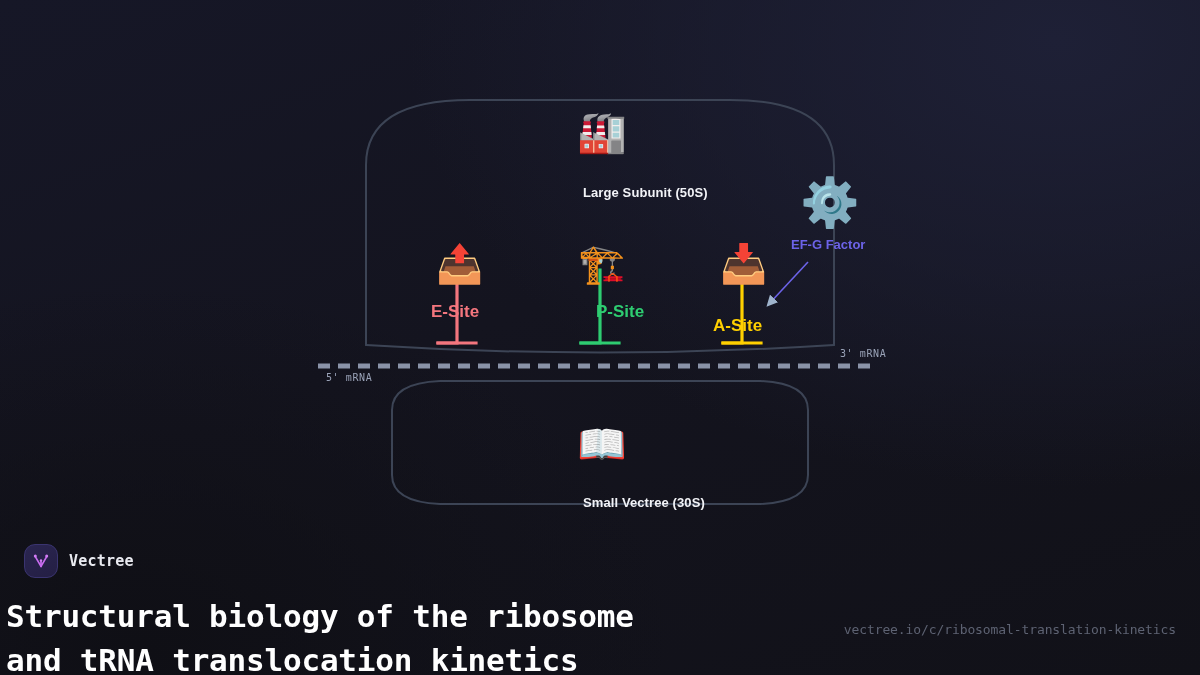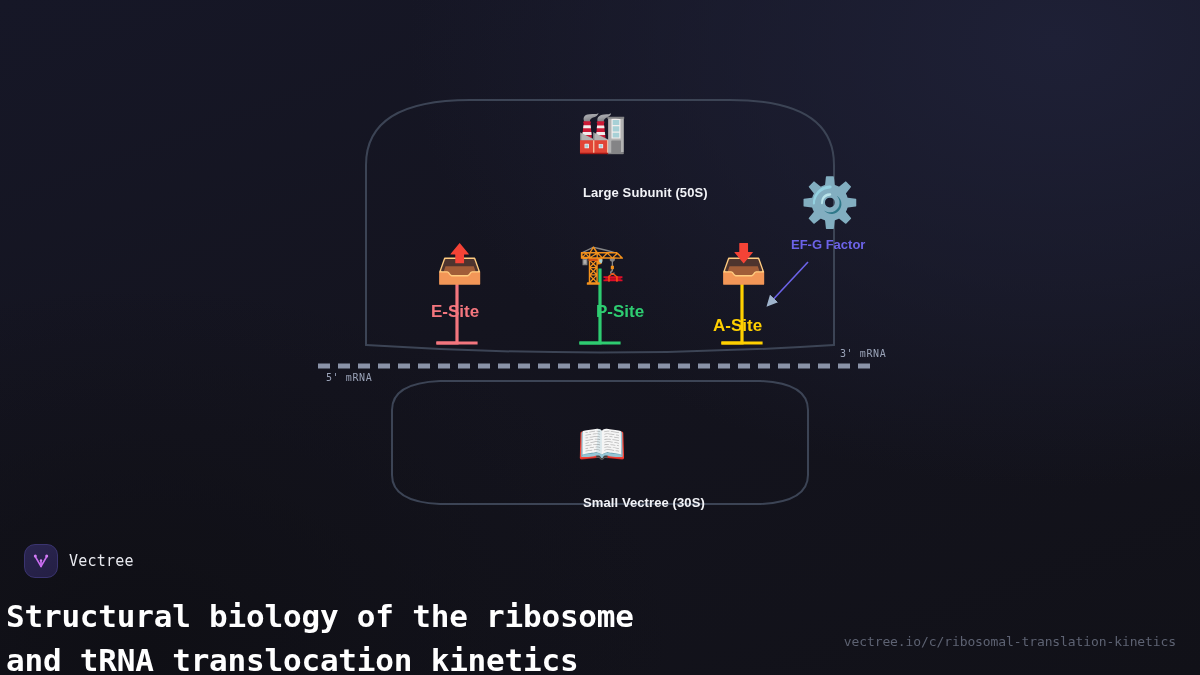--- a/index.html
+++ b/index.html
@@ -64,42 +64,41 @@
   
   #footer { position:absolute; left:0; top:530px; width:1200px; height:145px; }
   #brand { position:absolute; left:24px; top:14px; display:flex; align-items:center; gap:11px; }
   #brand-logo {
     width:34px; height:34px; border-radius:11px;
     background:linear-gradient(150deg,#2a2550 0%,#241f44 100%);
     border:1px solid #3a3470;
     display:flex; align-items:center; justify-content:center;
   }
   #brand-name {
-    color:#e9eaf0; font-size:15px; font-weight:normal;
+    color:#e9eaf0; font-size:15px; font-weight:bold;
     font-family:"DejaVu Sans Mono","Liberation Mono",monospace;
     letter-spacing:.2px;
   }
   #title {
     position:absolute; left:6px; top:64px;
     color:#ffffff;
     font-family:"DejaVu Sans Mono","Liberation Mono",monospace;
     font-weight:bold;
     font-size:31px;
     line-height:44px;
     letter-spacing:-0.2px;
     white-space:pre;
   }
   #page-url {
     position:absolute; right:24px; top:92px;
     color:#5d6272;
     font-family:"DejaVu Sans Mono","Liberation Mono",monospace;
     font-size:13px;
     letter-spacing:-0.1px;
     white-space:nowrap;
-    margin-top:12px;
   }
 </style>
 </head>
 <body>
 
 <div id="canvas">
 
   <div id="diagram">
 
     <svg width="1200" height="530" viewBox="0 0 1200 530" style="position:absolute;left:0;top:0;">

